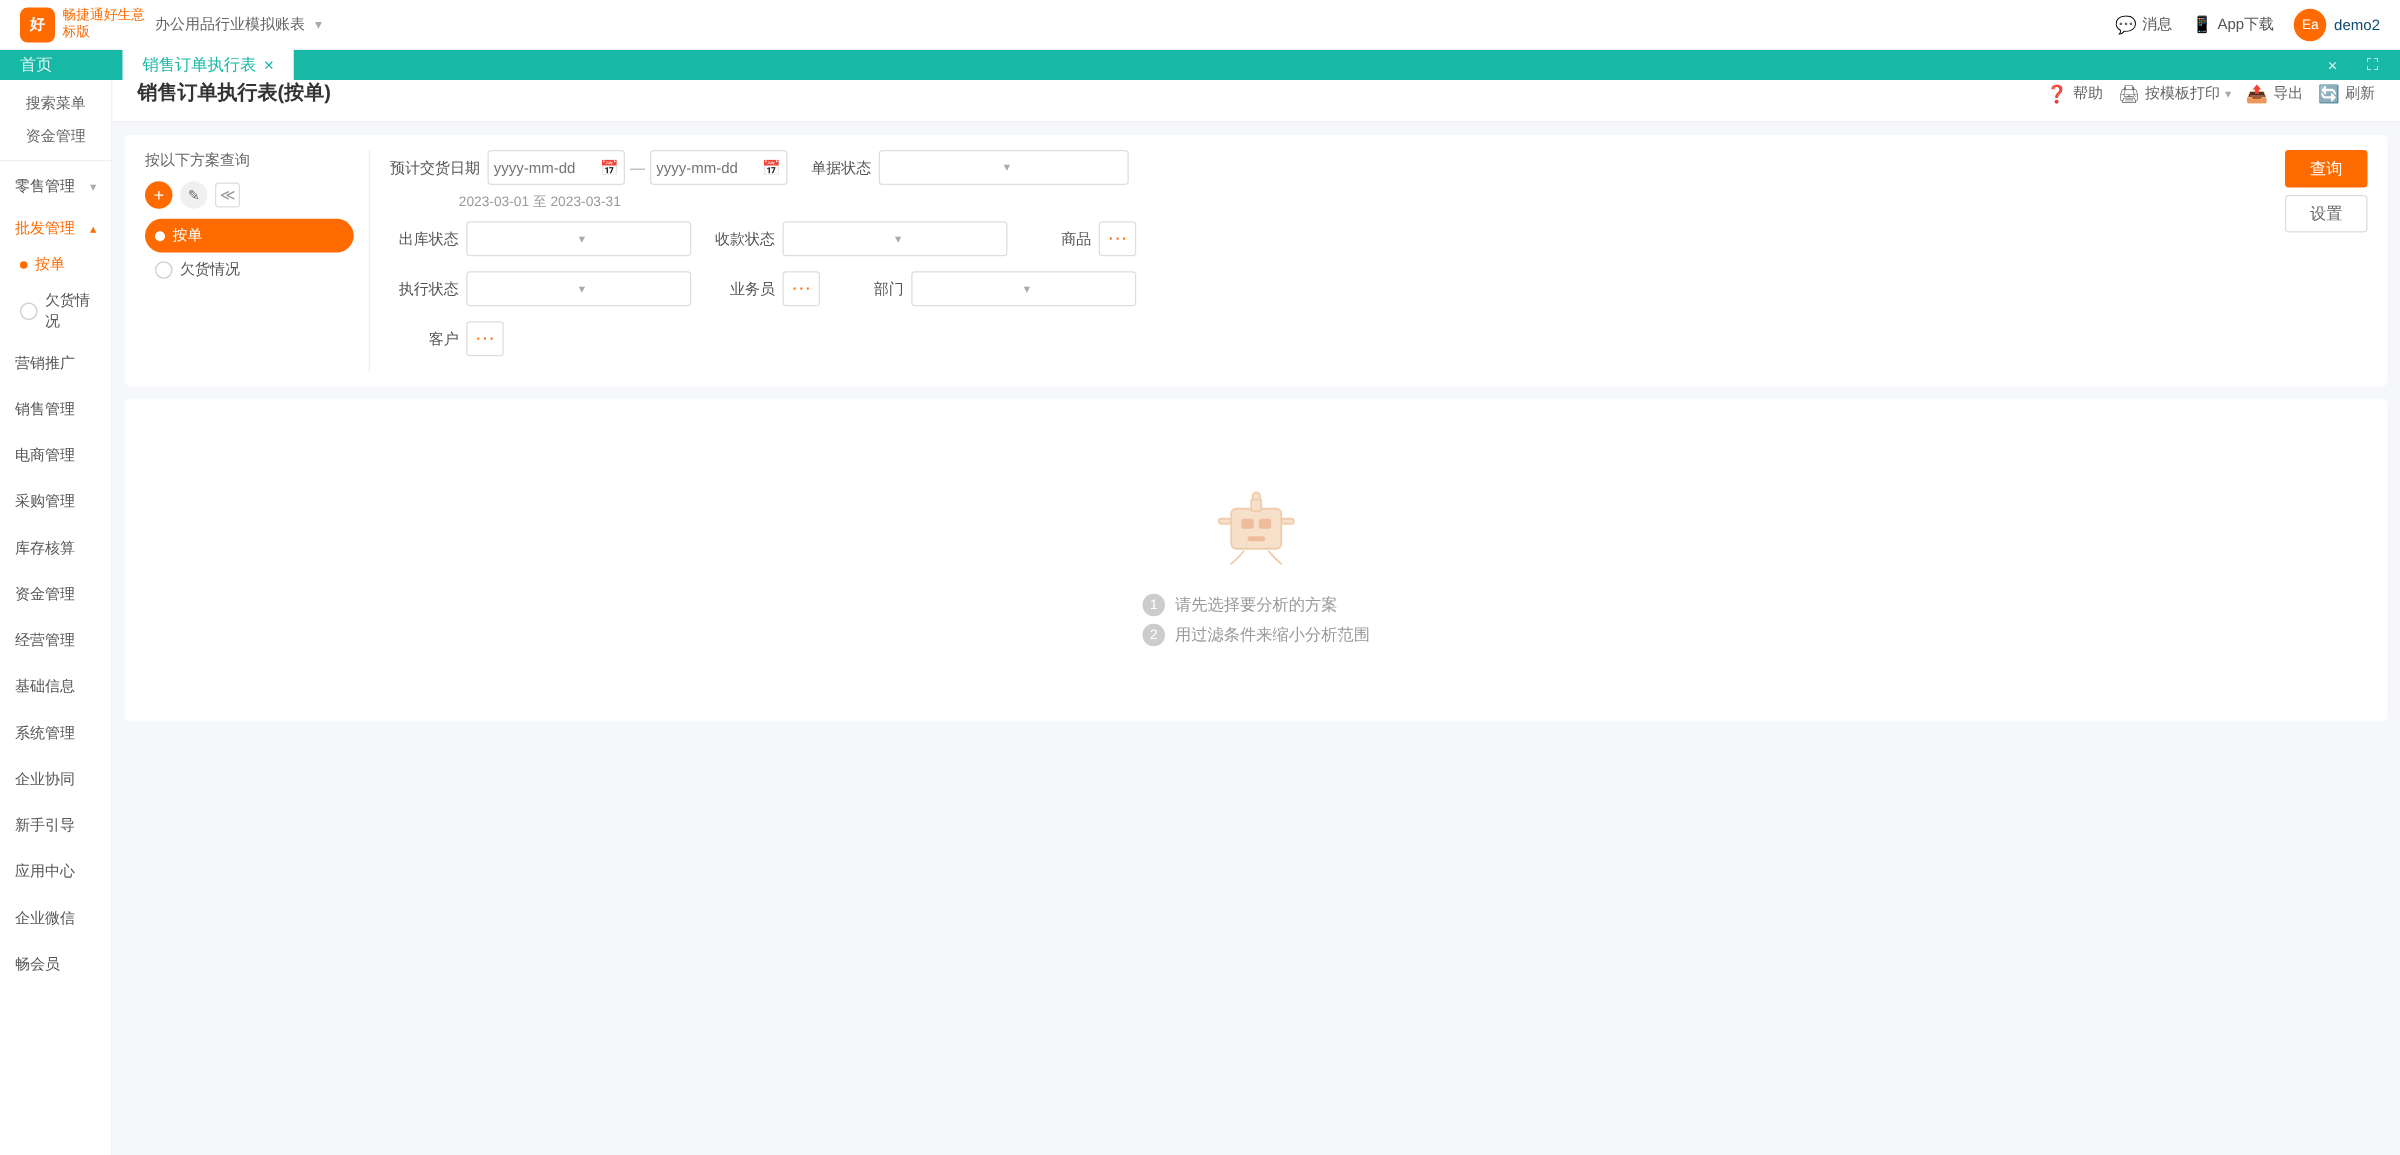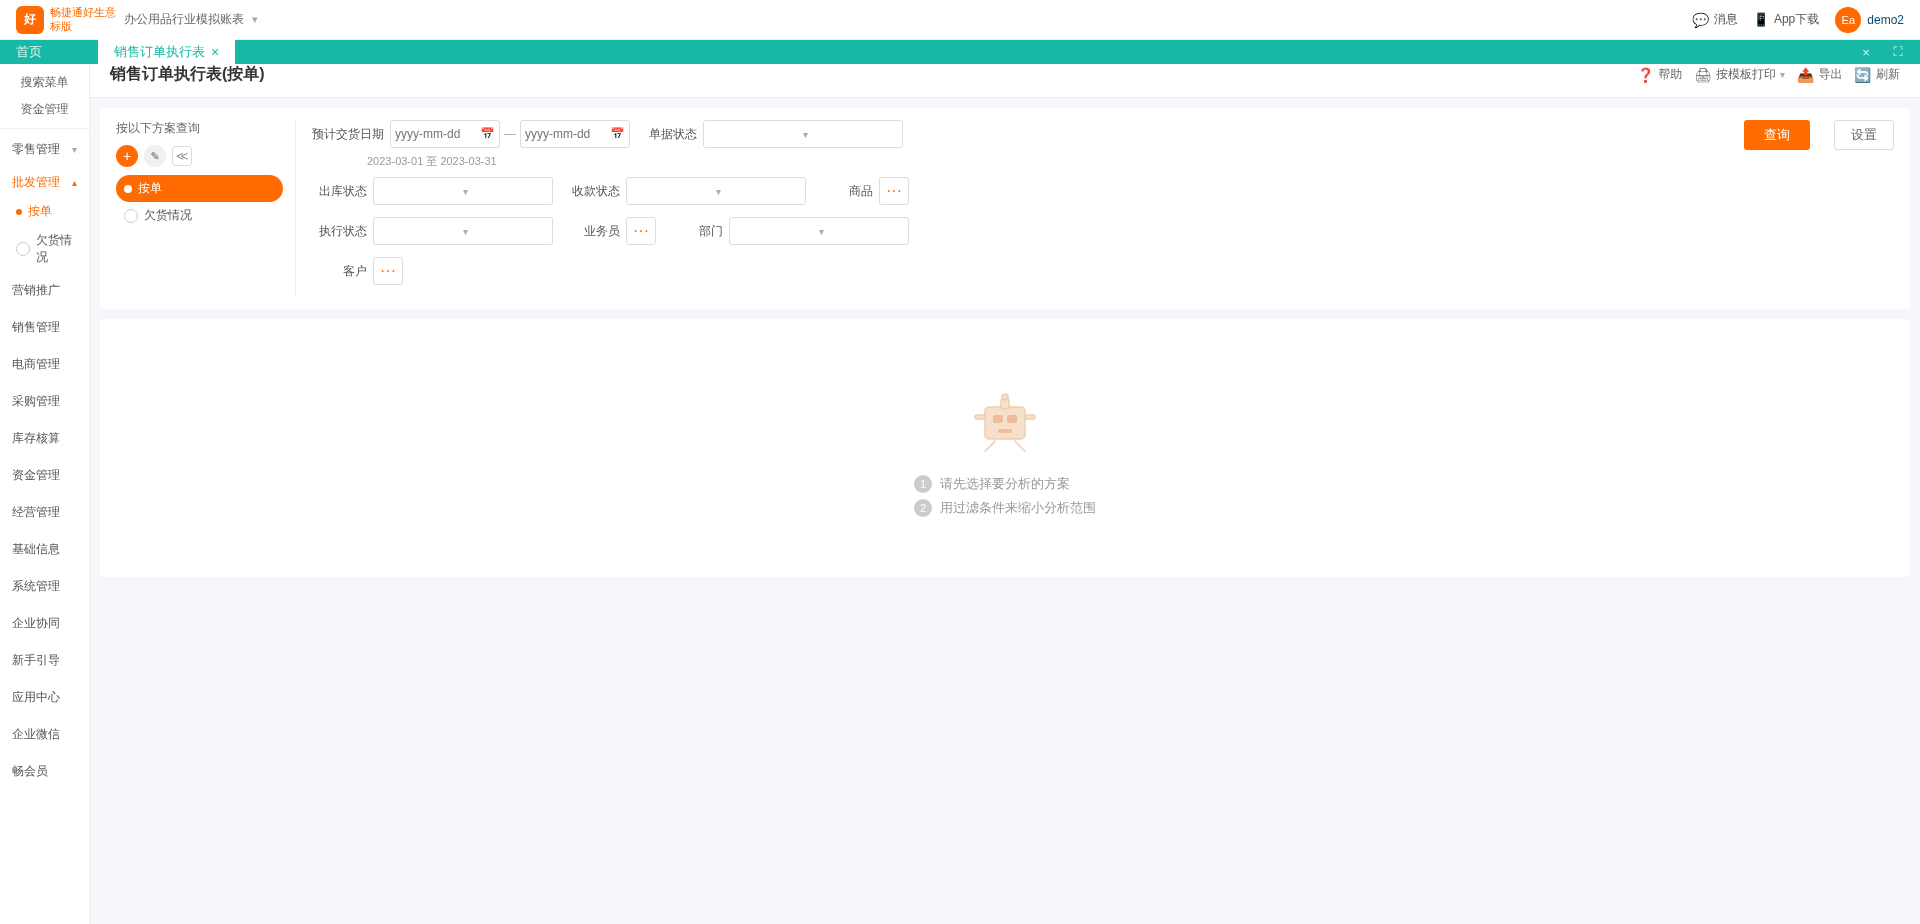--- a/index.html
+++ b/index.html
@@ -78,21 +78,21 @@
     .filter-select { display: flex; align-items: center; border: 1px solid #ddd; border-radius: 3px; background: #fff; height: 28px; padding: 0 6px; min-width: 180px; cursor: pointer; }
     .filter-select span { flex: 1; font-size: 12px; color: #aaa; }
     .filter-select .arr { font-size: 10px; color: #aaa; }
     .filter-dots { padding: 0 6px; color: #ff6b00; font-size: 16px; cursor: pointer; border: 1px solid #ddd; border-radius: 3px; height: 28px; display: flex; align-items: center; }
 
     .filter-collapse-btn { text-align: center; padding: 8px; color: #666; font-size: 12px; cursor: pointer; border-top: 1px solid #f0f0f0; margin-top: 4px; }
 
     
     .search-btn { background: #ff6b00; color: white; border: none; padding: 6px 20px; border-radius: 3px; font-size: 13px; cursor: pointer; height: 30px; }
     .set-btn { background: #fff; color: #666; border: 1px solid #ddd; padding: 5px 16px; border-radius: 3px; font-size: 13px; cursor: pointer; height: 30px; }
-    .action-btns { display: flex; flex-direction: row; gap: 24px; margin-left: 12px; }
+    .action-btns { display: flex; flex-direction: column; gap: 6px; margin-left: 12px; }
 
     
     .empty-state { display: flex; flex-direction: column; align-items: center; justify-content: center; padding: 60px 20px; background: #fff; margin: 0 10px 10px; border-radius: 4px; }
     .empty-icon { width: 80px; height: 80px; margin-bottom: 16px; opacity: 0.7; }
     .empty-hint { display: flex; flex-direction: column; gap: 6px; }
     .empty-hint-item { display: flex; align-items: center; gap: 8px; font-size: 13px; color: #999; }
     .empty-hint-num { width: 18px; height: 18px; border-radius: 50%; background: #ccc; color: white; font-size: 11px; display: flex; align-items: center; justify-content: center; flex-shrink: 0; }
 
     
     ::-webkit-scrollbar { width: 5px; height: 5px; }

